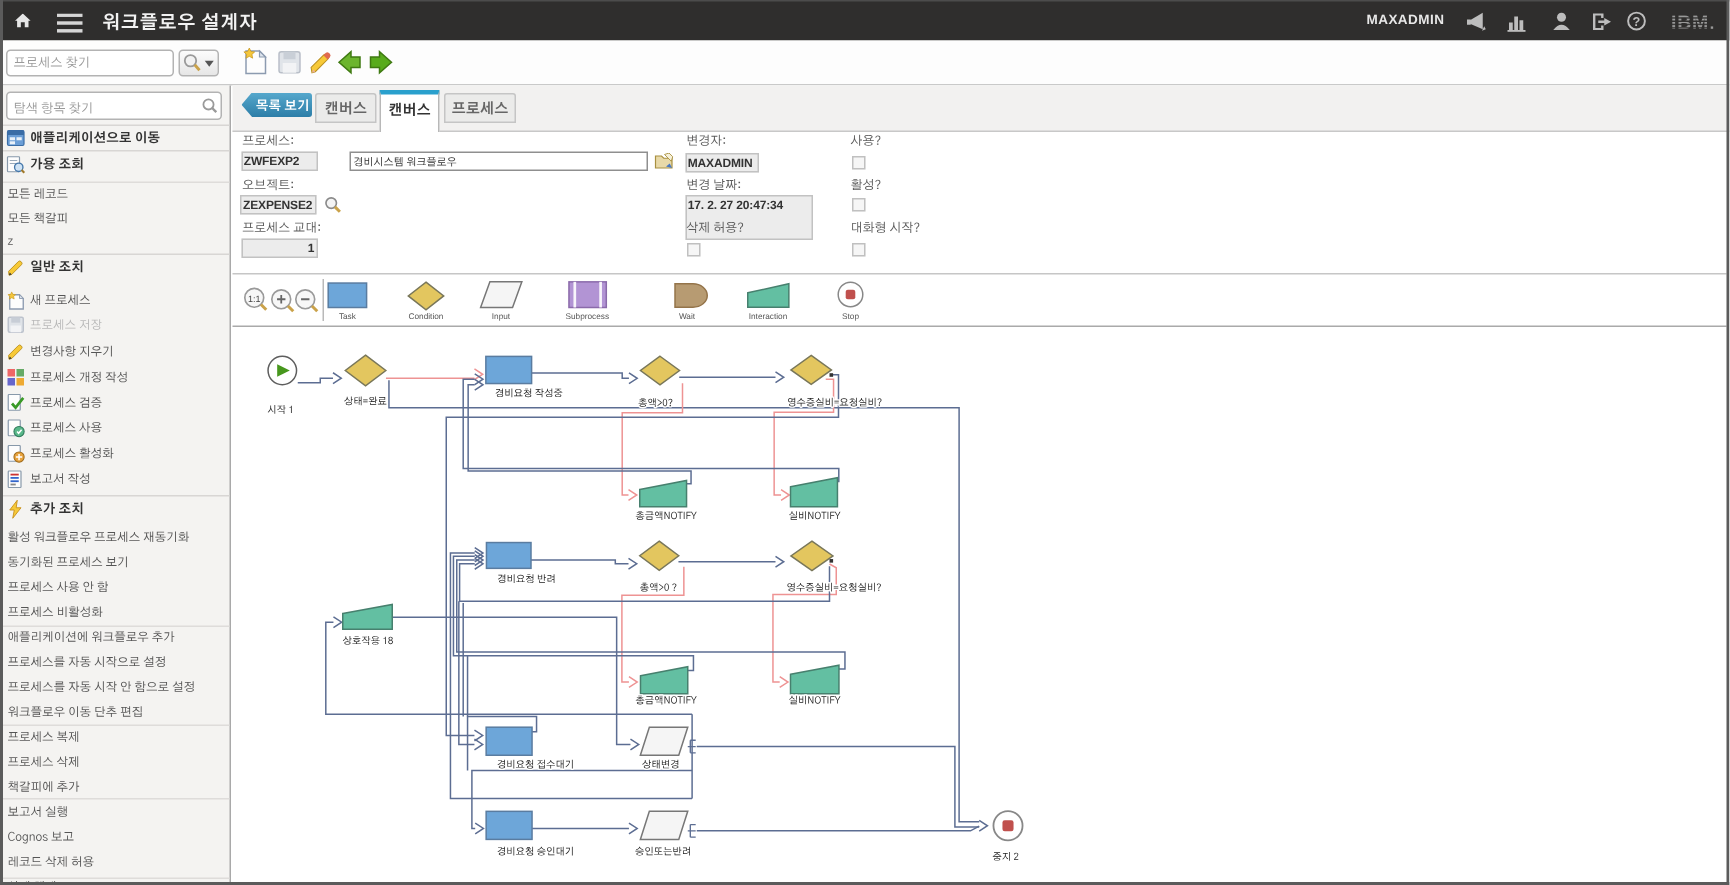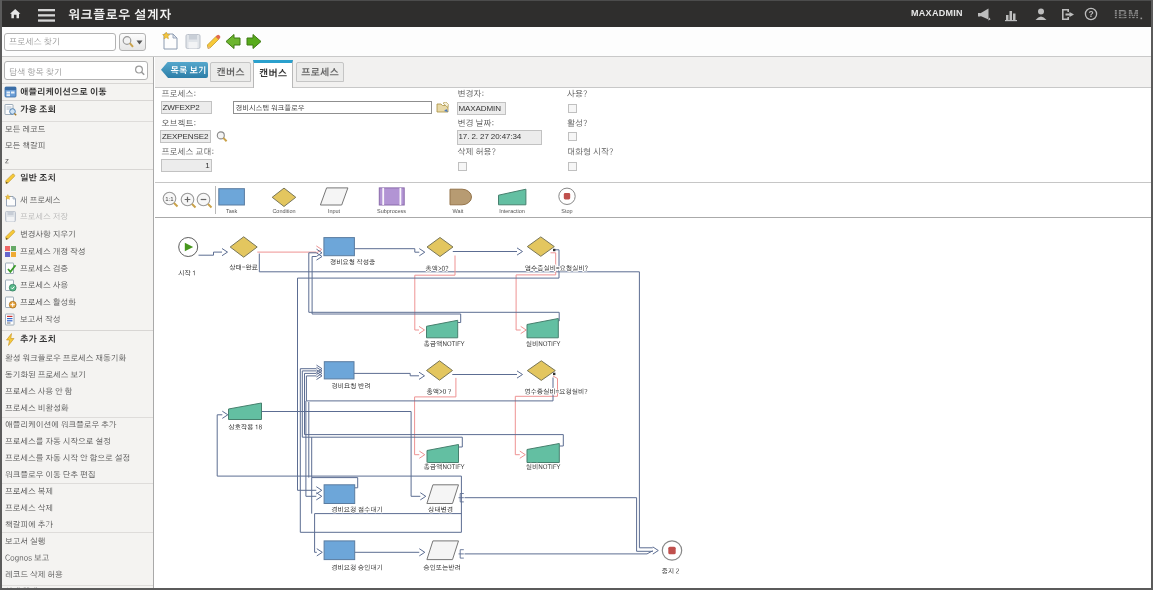--- a/index.html
+++ b/index.html
@@ -7,21 +7,21 @@
 #page{position:relative;width:1153px;height:590px;}
 .abs{position:absolute;}
 #topbar{left:0;top:0;width:1153px;height:27px;background:#2f2e2d;border-top:1px solid #4c4c4c;}
 #toolbar{left:0;top:27px;width:1153px;height:30px;background:#fdfdfd;border-bottom:1px solid #c9c9c9;}
 #sidebar{left:0;top:57px;width:154px;height:533px;background:#f4f3f1;border-right:1px solid #a9a9a9;}
 #main{left:155px;top:57px;width:998px;height:533px;background:#fff;}
 #tabstrip{left:0;top:0;width:998px;height:31px;background:#f2f1f0;border-bottom:1px solid #c8c8c8;}
 .tab{position:absolute;background:#ebebea;}
 input,.inp{font-family:"Liberation Sans",sans-serif;}
 .inp{position:absolute;border:1px solid #c2c2c2;background:#ececec;font-size:8px;color:#333;
-  line-height:11px;padding:0 1px;white-space:nowrap;overflow:hidden;letter-spacing:-0.1px;}
+  line-height:11px;padding:0 1px;white-space:nowrap;overflow:hidden;letter-spacing:-0.1px;font-weight:bold;}
 .chk{position:absolute;width:9px;height:9px;border:1px solid #c0c0c0;background:#f6f6f6;}
 .winborder{left:0;top:0;width:1153px;height:590px;border:2px solid #5b5b5b;border-top:none;z-index:90;pointer-events:none;}
 </style></head><body>
 <div id="page">
 <div class="abs" id="topbar">
       <svg class="abs" style="left:10px;top:8px" width="46" height="13" viewBox="0 0 46 13">
 <path d="M5.2 0 L10.4 4.8 H9 V9.2 H6.5 V5.8 H3.9 V9.2 H1.4 V4.8 H0 Z" fill="#e6e6e6"></path>
 <g fill="#d6d6d6">
           <rect x="28" y="0" width="17" height="2.3"></rect>
           <rect x="28" y="5.2" width="17" height="2.3"></rect>
@@ -177,21 +177,21 @@
 <path d="M7 1 l3-1 2.5 2.5 -1 3 Z" fill="#f6f0d8" stroke="#a89040" stroke-width="0.6"></path>
 <path d="M8 9 l4 1 -1.5-3 Z" fill="#4a78c0"></path>
 </svg>
     <div class="inp" style="left:456.5px;top:101.7px;width:49px;height:13px">MAXADMIN</div>
     <div class="chk" style="left:567.5px;top:103.5px"></div>
     <div class="inp" style="left:160px;top:130px;width:51px;height:13px">ZEXPENSE2</div>
     <svg class="abs" style="left:216px;top:130.5px" width="12" height="12" viewBox="0 0 12 12">
 <circle cx="4.8" cy="4.4" r="3.5" fill="#f4f4f4" stroke="#8a8a8a" stroke-width="1.1"></circle>
 <line x1="7.3" y1="6.9" x2="10.6" y2="10.2" stroke="#caa24a" stroke-width="2"></line>
 </svg>
-    <div class="inp" style="left:456.5px;top:130.4px;width:85px;height:15px">17. 2. 27 20:47:34</div>
+    <div class="inp" style="left:456.5px;top:130.4px;width:85px;height:30px">17. 2. 27 20:47:34</div>
     <div class="chk" style="left:567.5px;top:132.3px"></div>
     <div class="inp" style="left:160.5px;top:158.5px;width:51px;height:13px;text-align:right">1</div>
     <div class="chk" style="left:457.5px;top:162px"></div>
     <div class="chk" style="left:567.5px;top:162px"></div>
     <div class="abs" style="left:155px;top:182px;width:996px;height:1px;background:#c6c6c6"></div>
     <svg class="abs" style="left:155px;top:183px" width="996" height="34" viewBox="155 183 996 34" font-family="Liberation Sans,sans-serif">
 <g>
 <circle cx="169.5" cy="198.5" r="6.3" fill="#f7f7f7" stroke="#9a9a9a" stroke-width="1.1"></circle>
 <line x1="174" y1="203" x2="177.5" y2="206.5" stroke="#caa24a" stroke-width="2"></line>
 <text x="169.5" y="201" font-size="6" text-anchor="middle" fill="#444">1:1</text>

